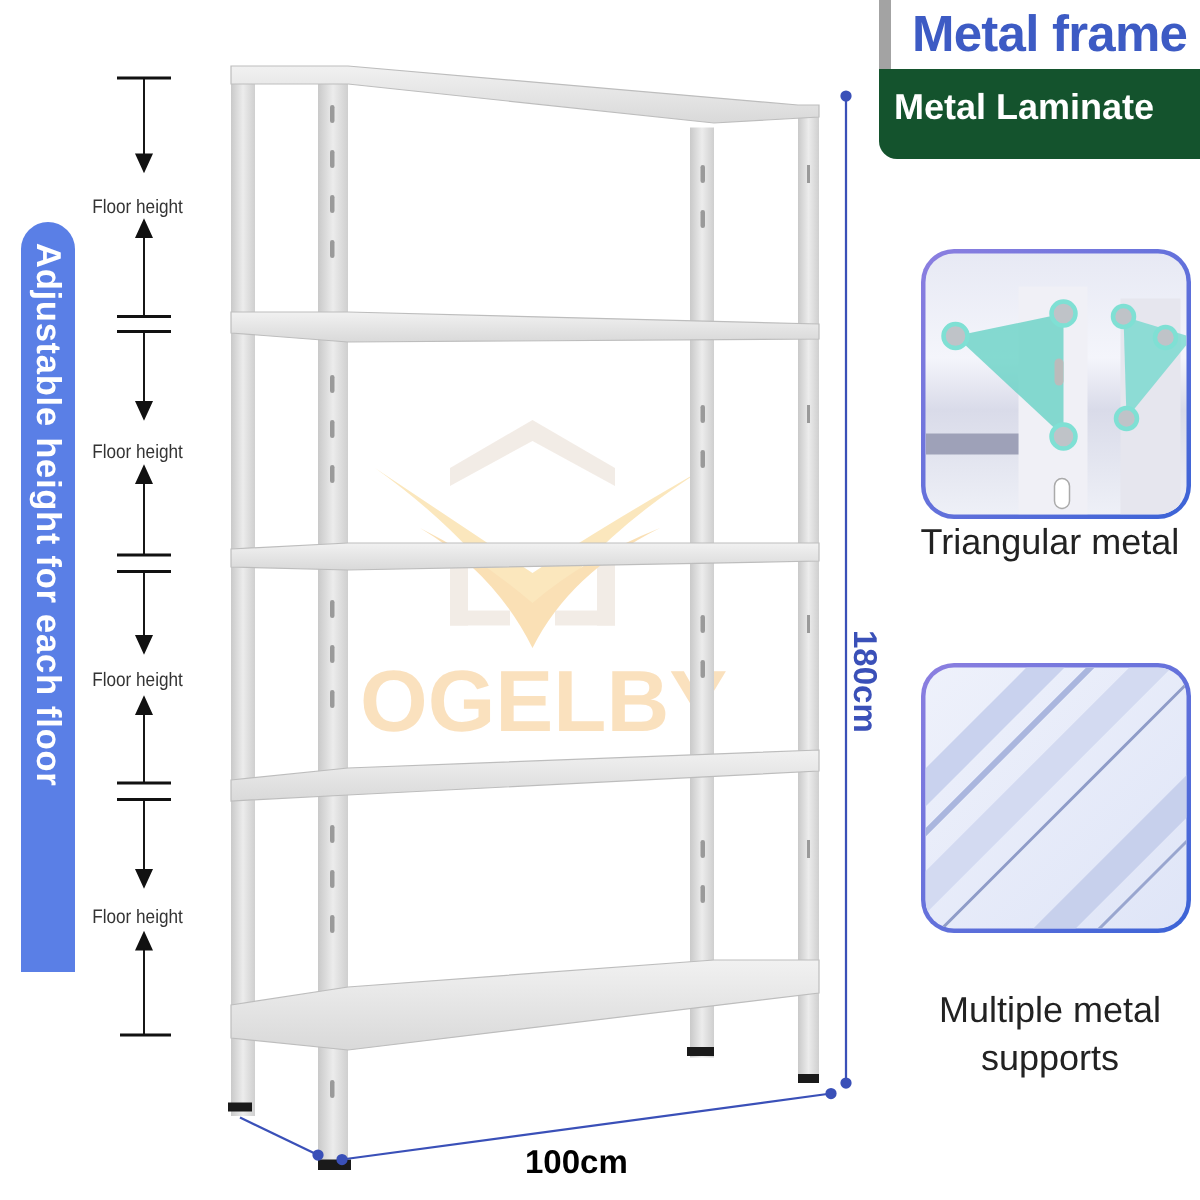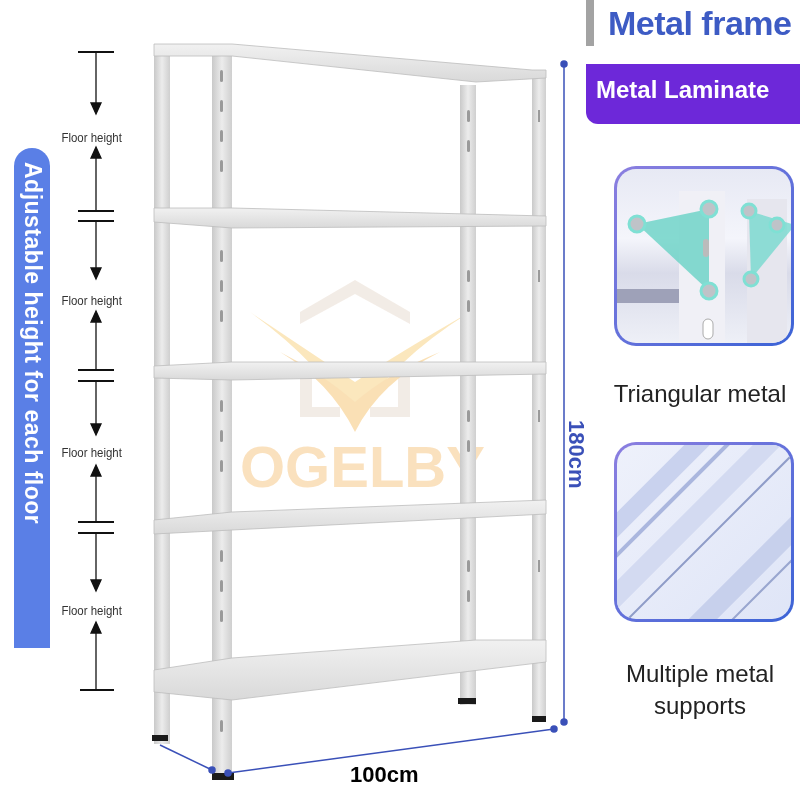--- a/index.html
+++ b/index.html
@@ -1,21 +1,21 @@
 <!DOCTYPE html>
 <html><head>
 <meta charset="utf-8">
 <style>
   html, body { margin: 0; padding: 0; }
   body { width: 800px; height: 800px; background: #ffffff; position: relative; overflow: hidden; font-family: "Liberation Sans", sans-serif; }
 
   .title-box { position: absolute; left: 586px; top: 0; width: 214px; height: 106px; }
   .title-top { position: absolute; left: 0; top: 0; width: 214px; height: 46px; background: #fff; border-left: 8px solid #a3a3a3; box-sizing: border-box; }
   .title-top span { position: absolute; left: 14px; top: 4px; font-size: 34px; font-weight: bold; color: #3d5bc4; letter-spacing: -0.5px; white-space: nowrap; }
-  .title-bottom { position: absolute; left: 0; top: 64px; width: 214px; height: 60px; background: #6d28d9; border-bottom-left-radius: 12px; }
+  .title-bottom { position: absolute; left: 0; top: 46px; width: 214px; height: 60px; background: #14532d; border-bottom-left-radius: 12px; }
   .title-bottom span { position: absolute; left: 10px; top: 12px; font-size: 24px; font-weight: bold; color: #fff; white-space: nowrap; }
 
   .adjust-pill { position: absolute; left: 14px; top: 148px; width: 36px; height: 500px; background: #5a7fe6; border-radius: 18px 18px 0 0; }
   .adjust-pill span { position: absolute; left: 50%; top: 14px; writing-mode: vertical-rl; transform: translateX(-50%); color: #fff; font-weight: bold; font-size: 23px; letter-spacing: 0.5px; white-space: nowrap; }
 
   .floor-guide { position: absolute; left: 60px; top: 40px; width: 100px; height: 660px; }
   .floor-label { position: absolute; left: 0; width: 72px; text-align: center; font-size: 13px; color: #333; white-space: nowrap; transform: scaleX(0.88); transform-origin: 0 0; }
 
   .shelf-area { position: absolute; left: 140px; top: 30px; width: 440px; height: 750px; }
 
@@ -24,21 +24,21 @@
   .dim-100 { left: 350px; top: 762px; color: #000000; }
   .dim-180 { left: 563px; top: 420px; color: #3a50b8; writing-mode: vertical-rl; font-size: 22px; }
 
   .feature-card { position: absolute; left: 614px; width: 180px; height: 180px; border-radius: 22px; padding: 3px; box-sizing: border-box; background: linear-gradient(135deg, #8c7fe0, #3b63d6); }
   .feature-card .inner { width: 100%; height: 100%; border-radius: 19px; overflow: hidden; position: relative; }
   .card1 { top: 166px; }
   .card2 { top: 442px; }
   .card1 .inner { background: linear-gradient(180deg, #e7e9f4 0%, #f4f5fb 40%, #d9dbe9 60%, #eef0f7 100%); }
   .card2 .inner { background: linear-gradient(135deg, #eef1fb 0%, #dfe5f7 100%); }
   .feature-caption { position: absolute; left: 600px; width: 200px; text-align: center; font-size: 24px; color: #222; line-height: 32px; }
-  .cap1 { top: 378px; }
+  .cap1 { top: 346px; }
   .cap2 { top: 658px; }
 
   .watermark { position: absolute; left: 240px; top: 272px; width: 300px; height: 240px; pointer-events: none; }
 </style>
 </head>
 <body>
 
 <div class="title-box">
   <div class="title-top">
     <span>Metal frame</span>

